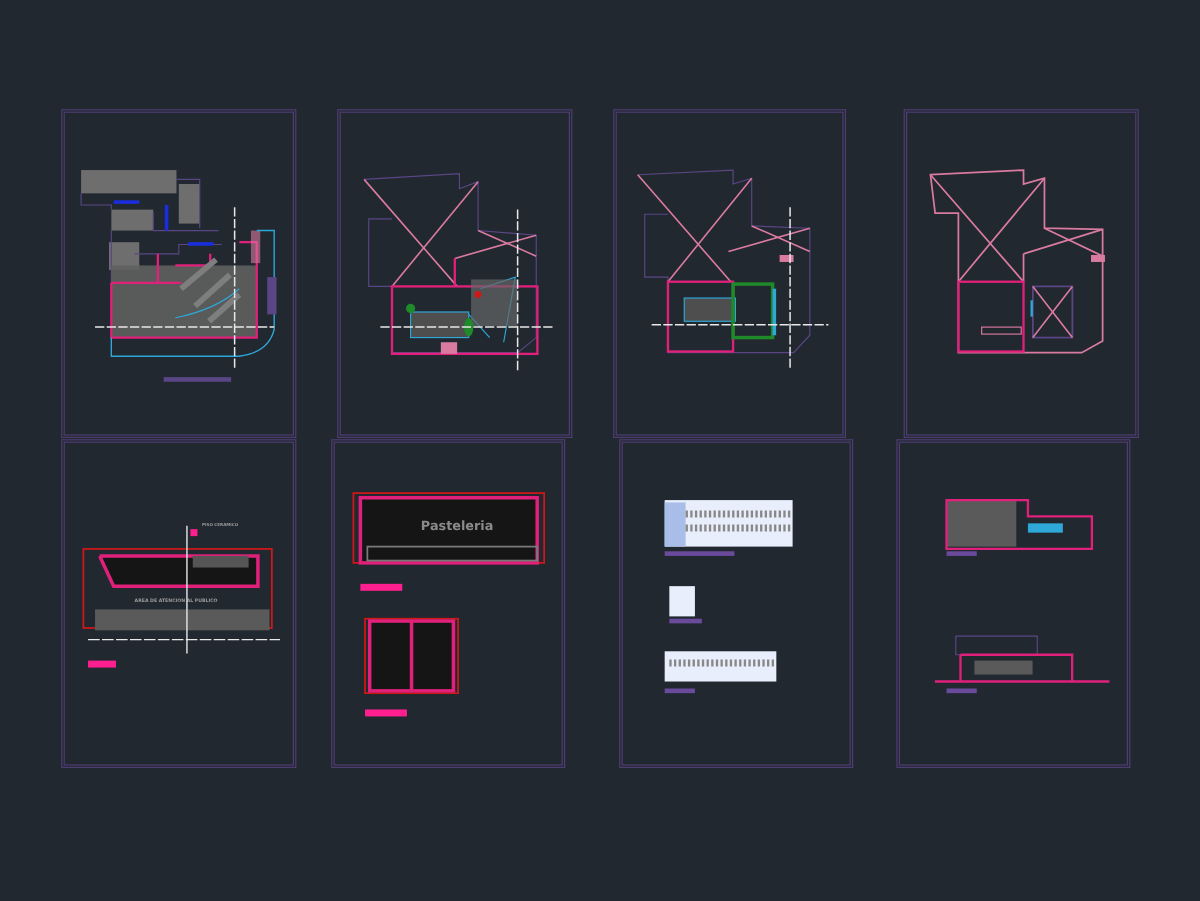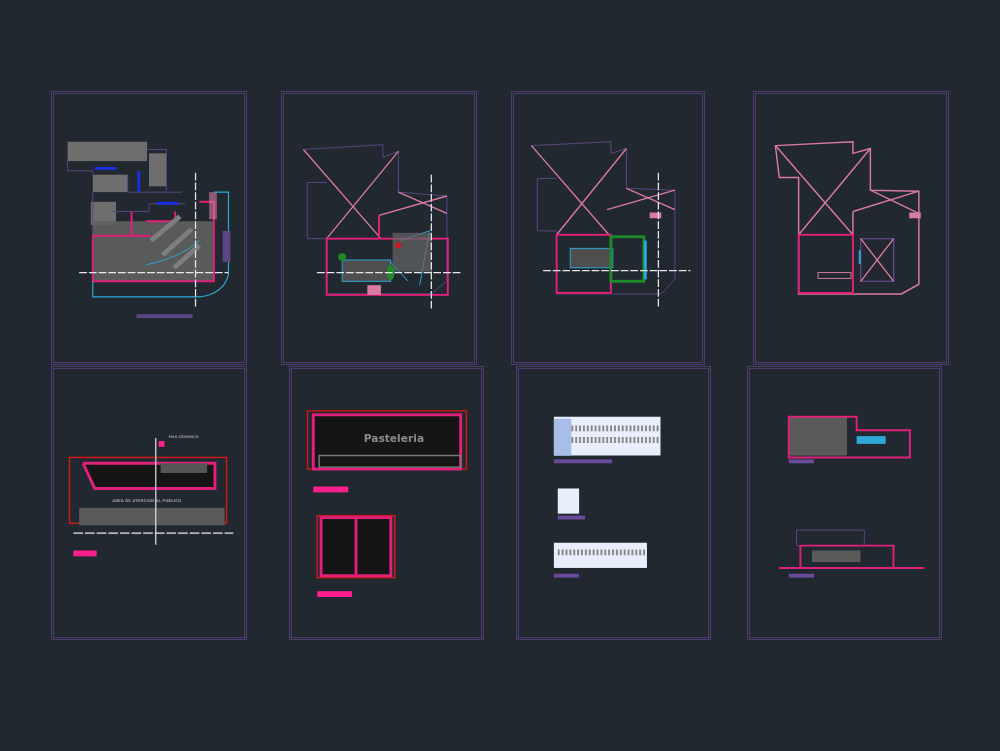--- a/index.html
+++ b/index.html
@@ -94,21 +94,21 @@
     <rect x="26" y="142" width="150" height="18" fill="#5a5a5a"></rect>
     <text x="60" y="136" font-size="4" fill="#9a9a9a" class="lbl">AREA DE ATENCION AL PUBLICO</text>
     <text x="118" y="70" font-size="3.5" fill="#9a9a9a" class="lbl">PISO CERAMICO</text>
     <rect x="108" y="73" width="6" height="6" fill="#ff1f8f"></rect>
     <line x1="105" y1="70" x2="105" y2="180" stroke="#e8e8e8" stroke-width="1.2"></line>
     <line x1="20" y1="168" x2="185" y2="168" stroke="#e8e8e8" stroke-width="1.2" stroke-dasharray="10 2"></line>
     <rect x="20" y="186" width="24" height="6" fill="#ff1f8f"></rect>
   </svg>
 </div>
 
-<div class="sheet" style="left:289px;top:366px;width:195px;height:274px;">
+<div class="sheet" style="left:276px;top:366px;width:195px;height:274px;">
   <svg viewBox="0 0 195 274">
     <rect x="16" y="42" width="164" height="60" fill="none" stroke="#d01818" stroke-width="1.5"></rect>
     <rect x="22" y="46" width="152" height="56" fill="#151515" stroke="#e0207a" stroke-width="3"></rect>
     <text x="74" y="74" font-size="11" fill="#8a8a8a" class="lbl">Pasteleria</text>
     <rect x="28" y="88" width="146" height="12" fill="none" stroke="#7a7a7a" stroke-width="1.5"></rect>
     <rect x="22" y="120" width="36" height="6" fill="#ff1f8f"></rect>
     <rect x="26" y="150" width="80" height="64" fill="none" stroke="#d01818" stroke-width="1.5"></rect>
     <rect x="30" y="152" width="72" height="60" fill="#151515" stroke="#e0207a" stroke-width="3"></rect>
     <line x1="66" y1="152" x2="66" y2="212" stroke="#e0207a" stroke-width="3"></line>
     <rect x="26" y="228" width="36" height="6" fill="#ff1f8f"></rect>

